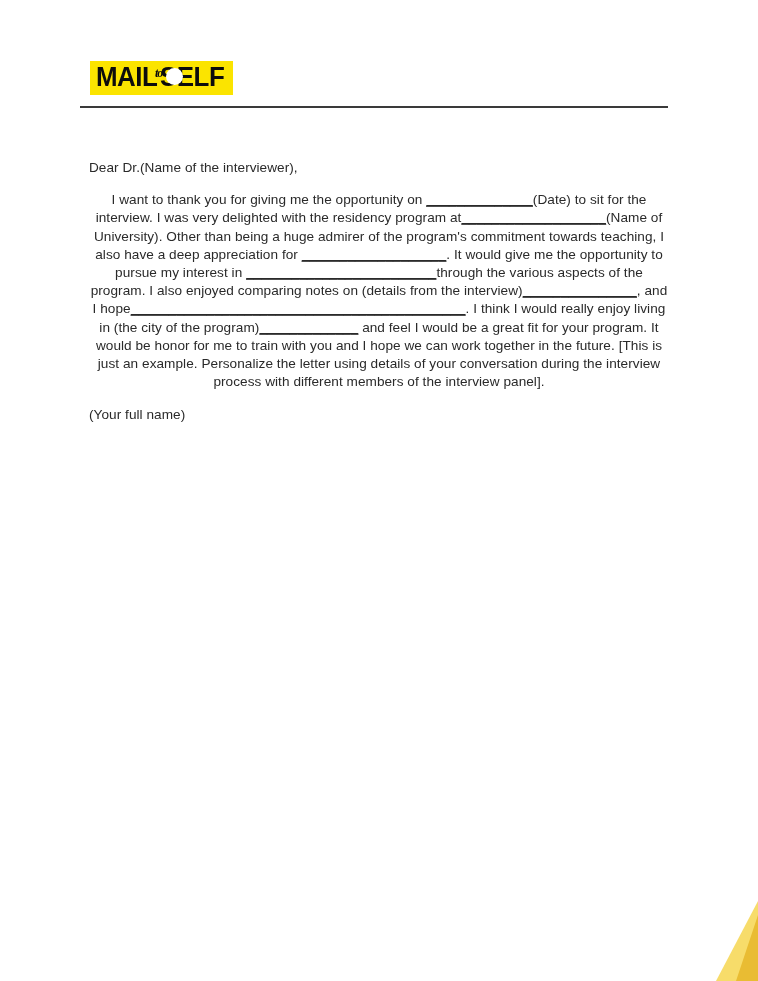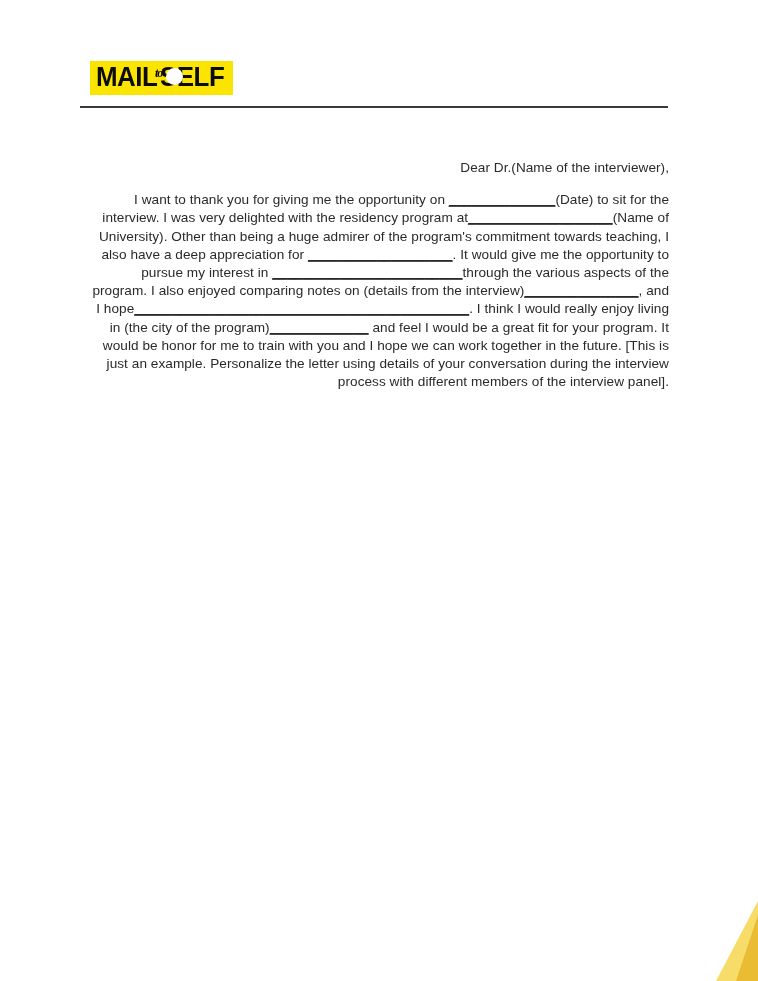--- a/index.html
+++ b/index.html
@@ -94,22 +94,22 @@
     top: 159px;
     width: 580px;
   }
   .letter p {
     margin: 0;
     font-size: 13.6px;
     line-height: 18.2px;
     color: #2a2a2a;
     letter-spacing: 0.05px;
   }
-  .salutation { margin-bottom: 14px !important; text-align: right; }
-  .body-para  { margin-bottom: 15px !important; text-align: right; }
+  .salutation { margin-bottom: 14px !important; }
+  .body-para  { margin-bottom: 15px !important; text-align: center; }
   .closing    { margin-bottom: 16px !important; }
   .signature  { }
 
   .blank {
     text-decoration: underline;
     text-decoration-color: #2a2a2a;
     text-decoration-thickness: 1px;
     white-space: pre;
   }
 
@@ -136,20 +136,21 @@
         <span class="to">to</span>
       </span>
     </div>
   </div>
 
   <div class="rule"></div>
 
   <div class="letter">
     <p class="salutation">Dear Dr.(Name of the interviewer),</p>
     <p class="body-para" id="letter-body"><span>I want to thank you for giving me the opportunity on </span><span class="blank">______________</span><span>(Date) to sit for the interview. I was very delighted with the residency program at</span><span class="blank">___________________</span><span>(Name of University). Other than being a huge admirer of the program's commitment towards teaching, I also have a deep appreciation for </span><span class="blank">___________________</span><span>. It would give me the opportunity to pursue my interest in </span><span class="blank">_________________________</span><span>through the various aspects of the program. I also enjoyed comparing notes on (details from the interview)</span><span class="blank">_______________</span><span>, and I hope</span><span class="blank">____________________________________________</span><span>. I think I would really enjoy living in (the city of the program)</span><span class="blank">_____________</span><span> and feel I would be a great fit for your program. It would be honor for me to train with you and I hope we can work together in the future. [This is just an example. Personalize the letter using details of your conversation during the interview process with different members of the interview panel].</span></p>
+    <p class="signature">(Your full name)</p>
   </div>
 
   <svg class="corner-accent" viewBox="0 0 70 80">
     <polygon points="70,0 70,80 28,80" fill="#f7dc6a"></polygon>
     <polygon points="70,14 70,80 48,80" fill="#e9bc33"></polygon>
   </svg>
 
 </div>
 
 </body></html>

